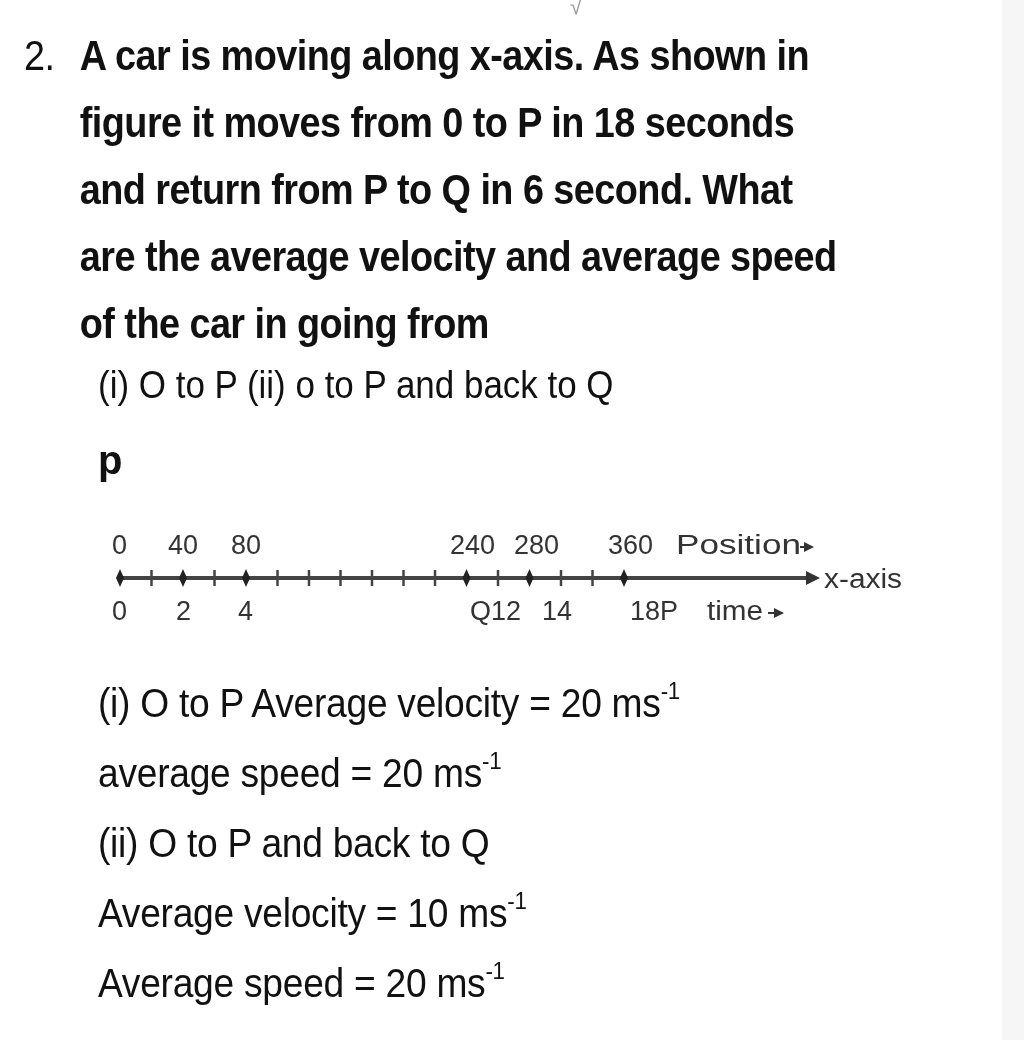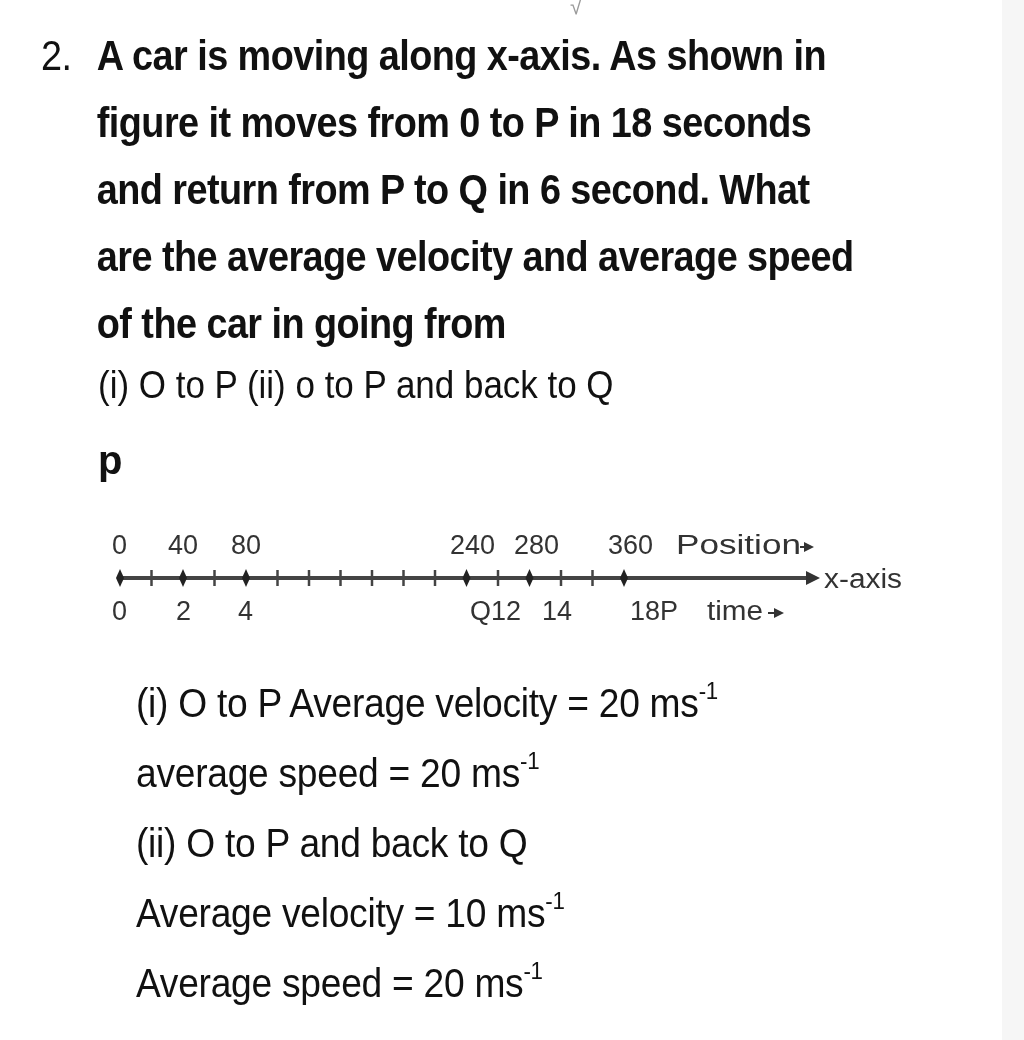--- a/index.html
+++ b/index.html
@@ -4,41 +4,41 @@
   <style>
     html, body { margin: 0; padding: 0; }
     body {
       width: 1024px; height: 1040px; background: #ffffff; position: relative; overflow: hidden;
       font-family: "Liberation Sans", "DejaVu Sans", sans-serif; color: #111;
     }
     .edge-strip { position: absolute; top: 0; right: 0; width: 22px; height: 1040px; background: #f6f6f6; }
     .top-ghost { position: absolute; top: 0; left: 0; width: 1024px; height: 16px; color: #ccc; font-size: 14px; }
     .top-ghost span { position: absolute; top: -6px; left: 570px; font-size: 22px; color: #9a9a9a; }
 
-    .question { position: absolute; left: 41px; top: 22px; width: 950px; }
+    .question { position: absolute; left: 24px; top: 22px; width: 950px; }
     .q-line {
       font-weight: bold; font-size: 42px; line-height: 67px; letter-spacing: -0.6px;
       white-space: nowrap; transform: scaleX(0.9); transform-origin: left center;
     }
     .q-num { display: inline-block; width: 62px; font-weight: normal; }
     .q-indent { padding-left: 62px; }
 
     .parts {
       position: absolute; left: 98px; top: 364px; font-size: 38px; white-space: nowrap;
       transform: scaleX(0.92); transform-origin: left center;
     }
     .p-label {
       position: absolute; left: 98px; top: 438px; font-size: 40px; font-weight: bold;
     }
 
     .figure { position: absolute; left: 100px; top: 520px; width: 820px; height: 120px; }
     .figure svg { position: absolute; left: 0; top: 0; }
     .fig-text { font-family: "Liberation Sans", sans-serif; fill: #333; font-size: 27px; }
 
-    .answers { position: absolute; left: 98px; top: 668px; margin-left: 38px; }
+    .answers { position: absolute; left: 98px; top: 668px; }
     .ans-line {
       font-size: 40px; line-height: 70px; white-space: nowrap; letter-spacing: -0.3px;
       transform: scaleX(0.93); transform-origin: left center;
     }
     .ans-line sup { font-size: 24px; vertical-align: 18px; line-height: 0; }
   </style>
 </head>
 <body>
 
 <div class="edge-strip"></div>

